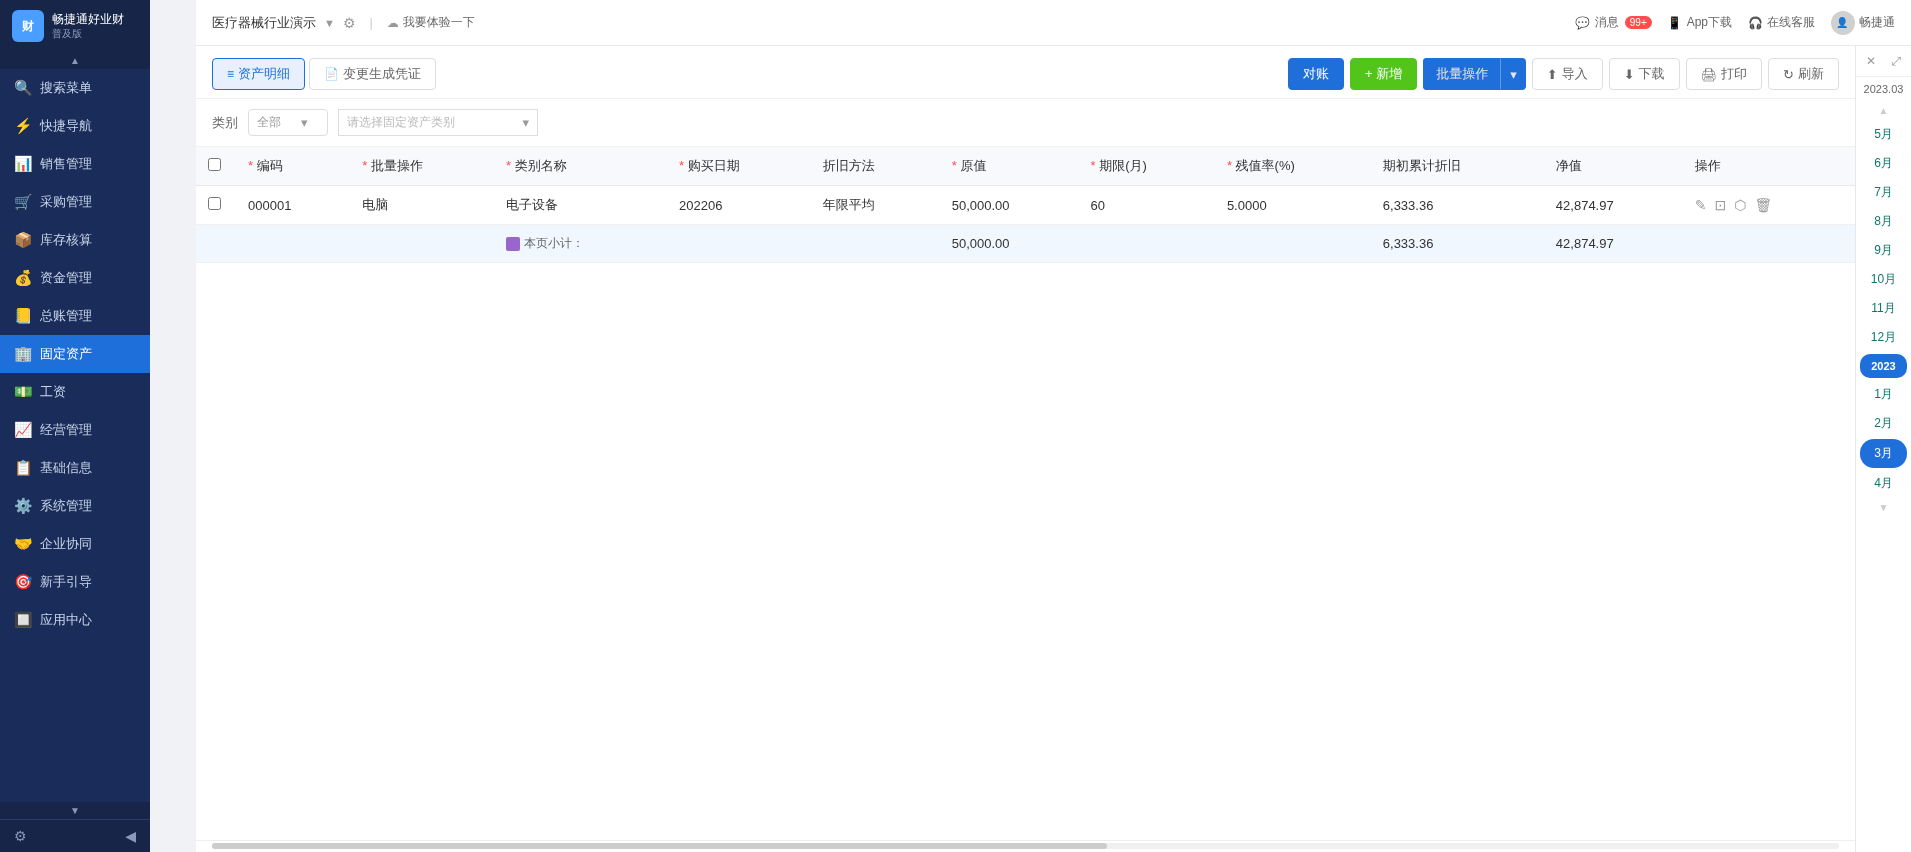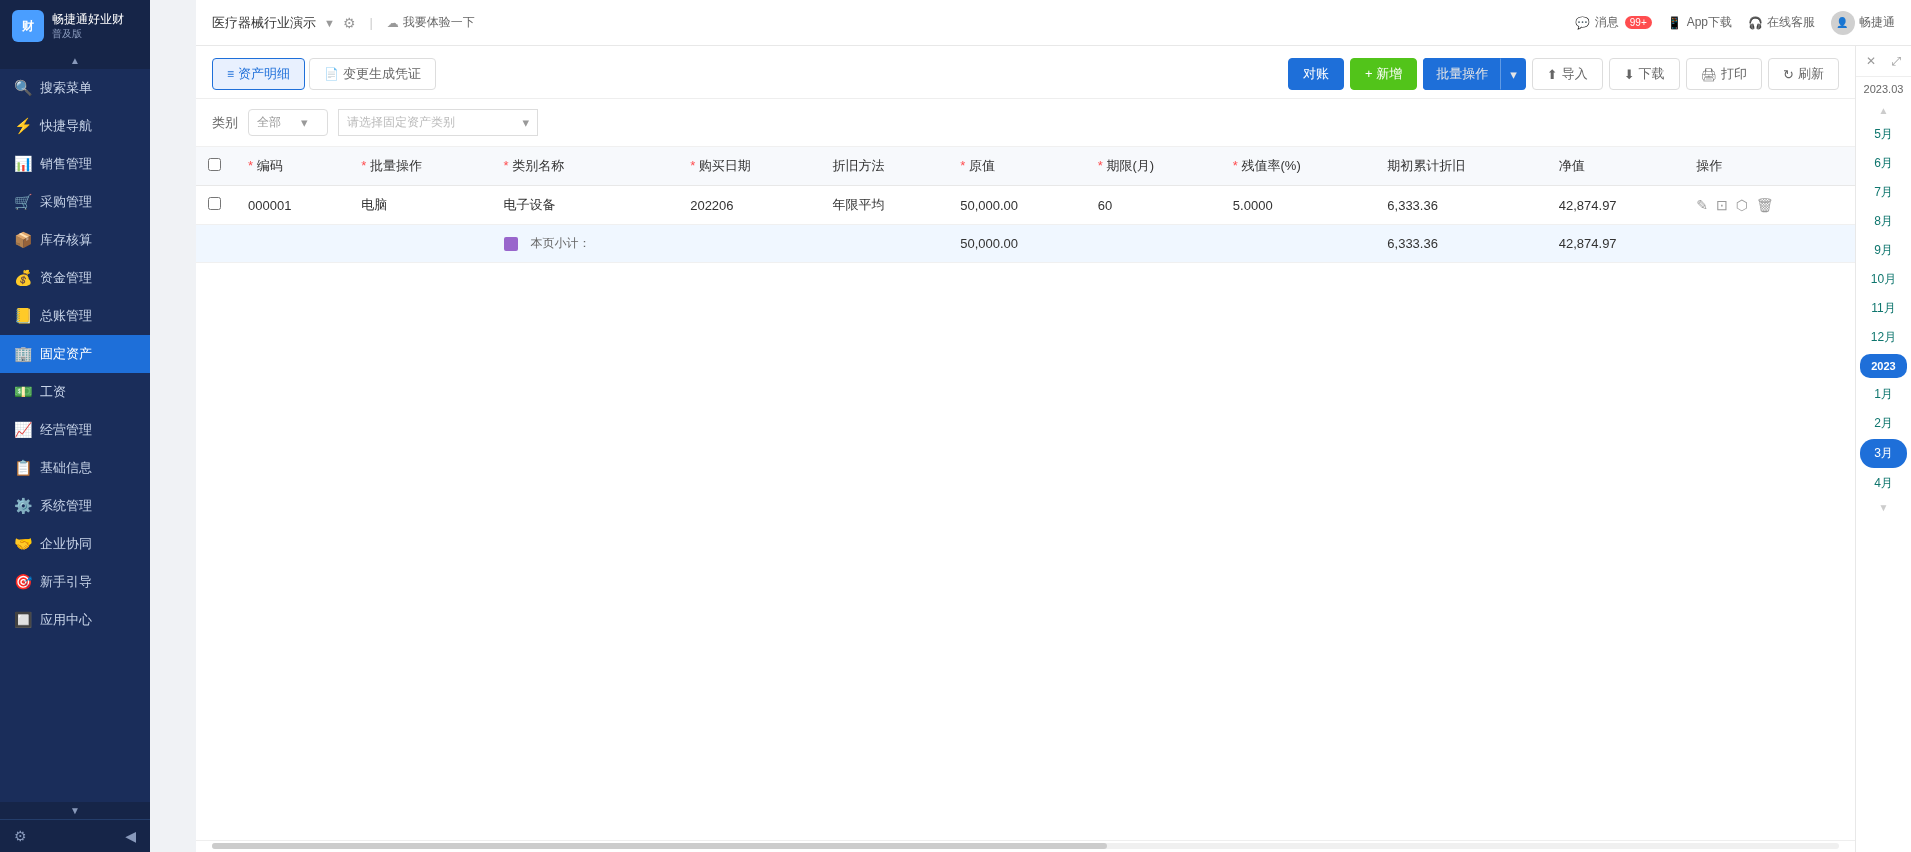--- a/index.html
+++ b/index.html
@@ -164,21 +164,21 @@
     }
     td {
       padding: 10px 12px; border-bottom: 1px solid #f0f0f0; color: #333;
     }
     .checkbox-col { width: 40px; }
     .td-ops { display: flex; align-items: center; gap: 8px; }
     .op-icon { color: #999; cursor: pointer; font-size: 14px; }
 
     
     .subtotal-row td { background: #f0f7ff; color: #333; font-size: 13px; }
-    .subtotal-label { display: flex; align-items: center; gap: 13px; color: #666; font-size: 12px; }
+    .subtotal-label { display: flex; align-items: center; gap: 4px; color: #666; font-size: 12px; }
     .subtotal-icon { width: 14px; height: 14px; background: #9966cc; border-radius: 2px; display: inline-block; }
 
     
     .pagination {
       padding: 8px 16px; border-top: 1px solid #eee; display: flex; align-items: center; gap: 8px;
       font-size: 13px; color: #666; flex-shrink: 0;
     }
     .page-select {
       border: 1px solid #ddd; border-radius: 4px; padding: 2px 6px; font-size: 13px;
     }

